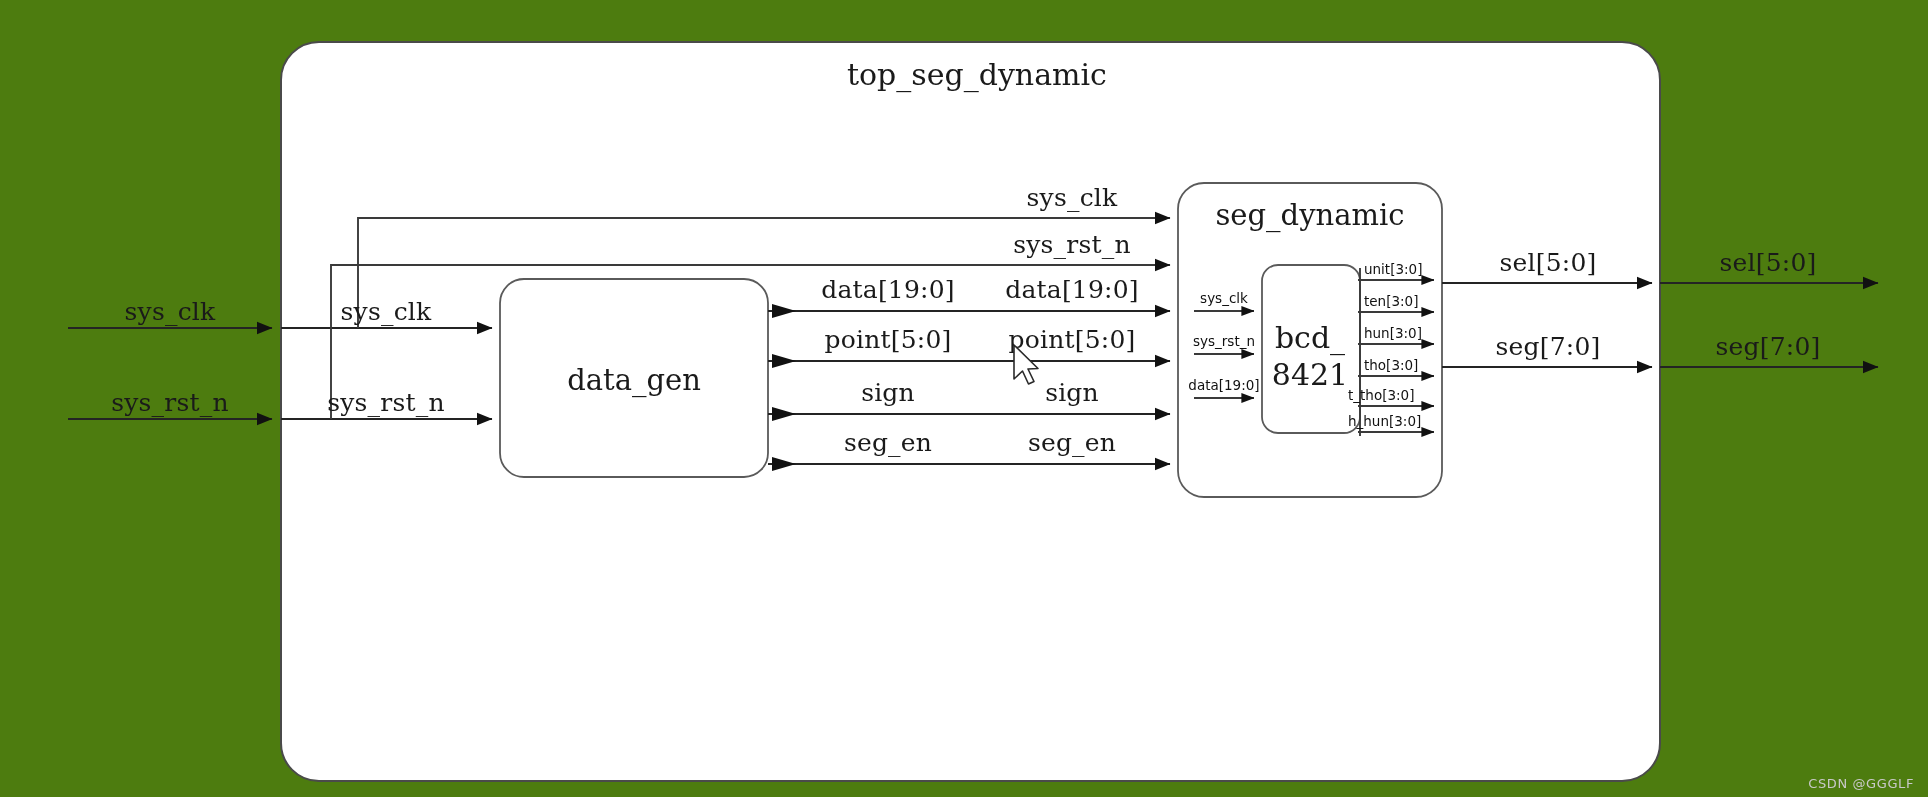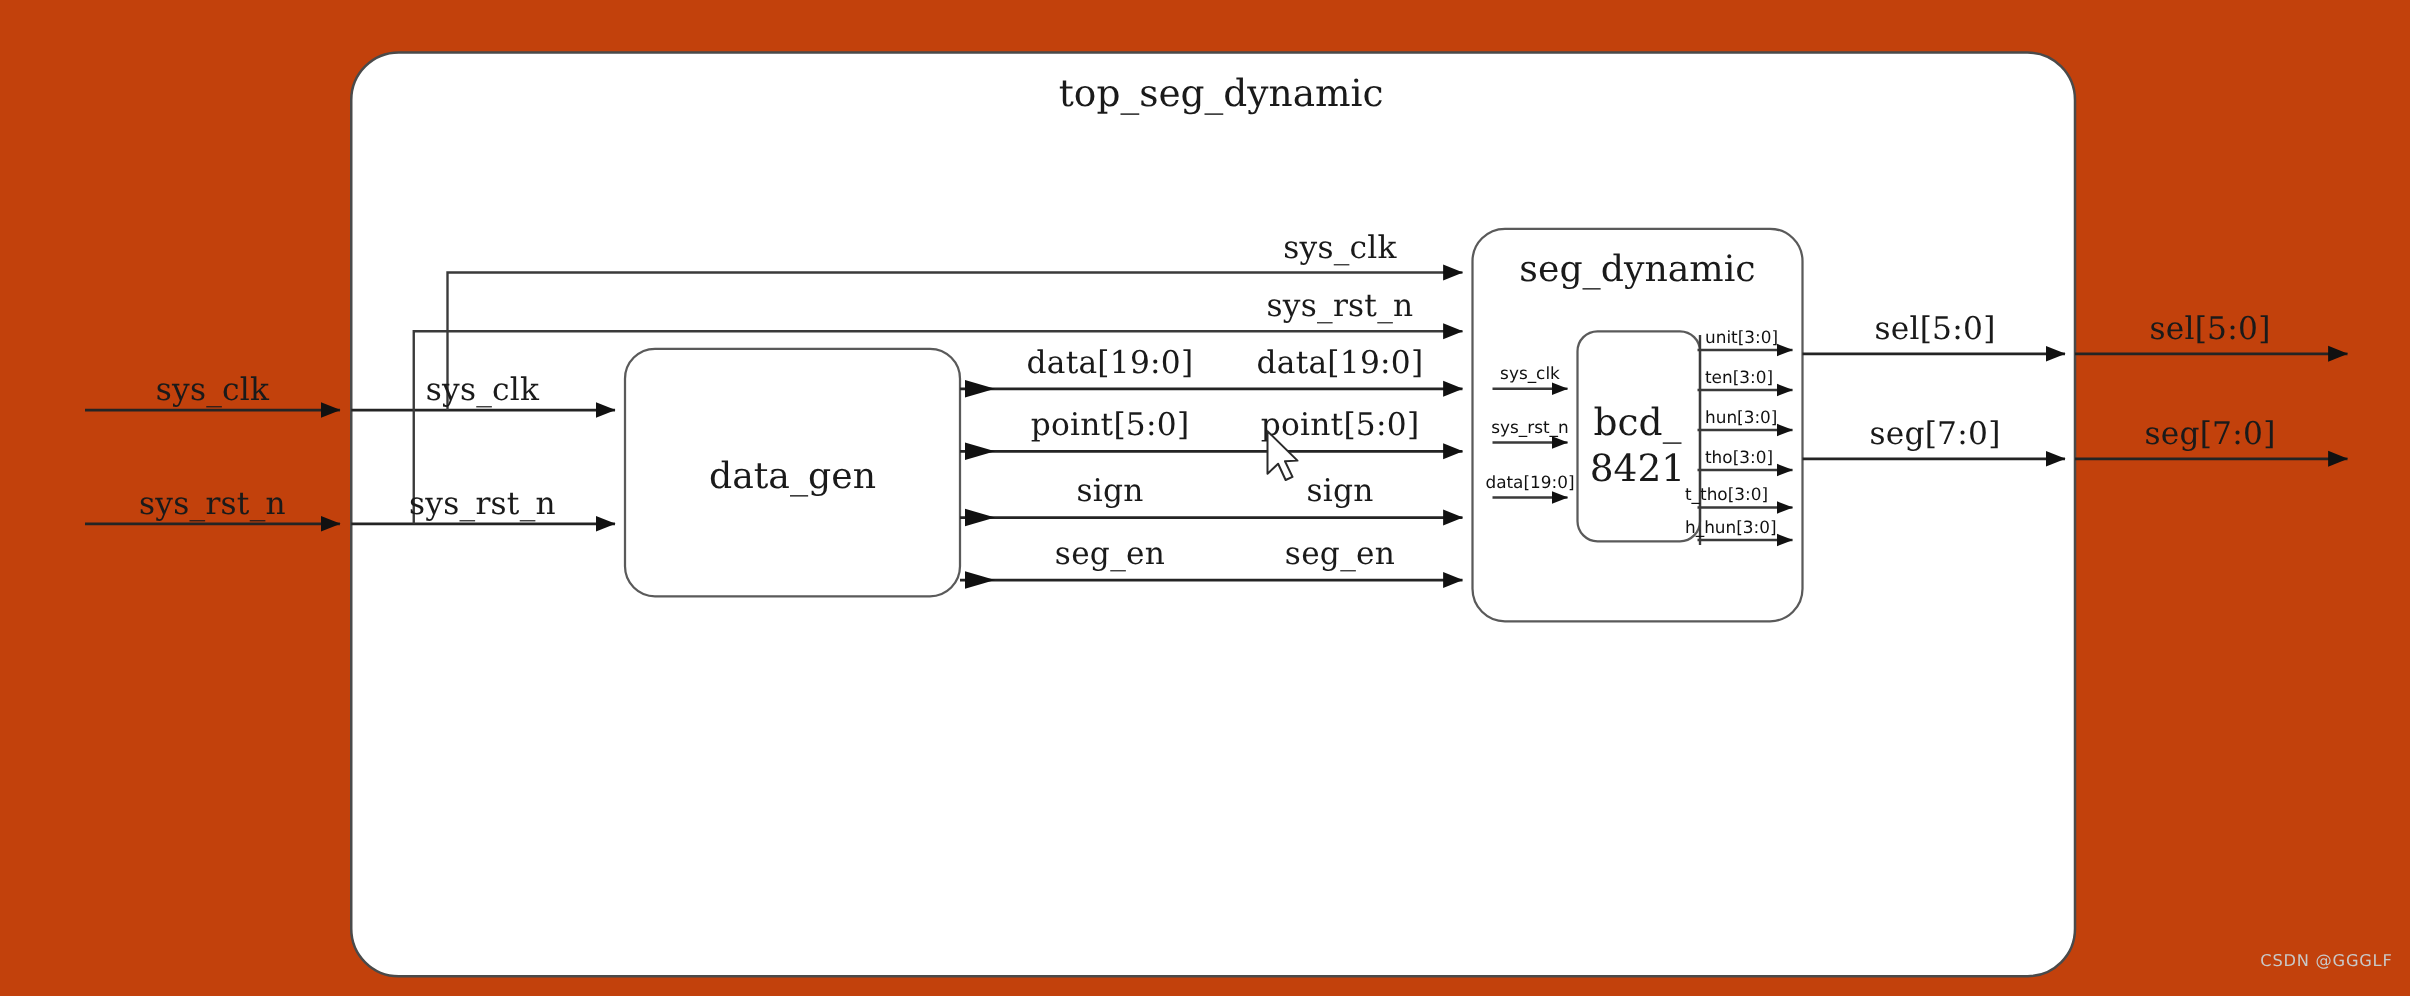--- a/index.html
+++ b/index.html
@@ -4,21 +4,21 @@
 <style>
   html, body {
     margin: 0;
     padding: 0;
     background: #ffffff;
   }
   #stage {
     position: relative;
     width: 1928px;
     height: 797px;
-    background: #c2410c;
+    background: #4d7c0f;
     font-family: "DejaVu Serif", serif;
     overflow: hidden;
   }
   svg.diagram {
     position: absolute;
     inset: 0;
     width: 1928px;
     height: 797px;
   }
   .wire {
@@ -63,21 +63,21 @@
     font-size: 13.5px;
     font-family: "DejaVu Sans", sans-serif;
     fill: #111111;
   }
   text.bcdname {
     font-size: 30px;
   }
   .watermark {
     position: absolute;
     right: 14px;
-    bottom: 20px;
+    bottom: 6px;
     font-family: "DejaVu Sans", sans-serif;
     font-size: 13px;
     color: #c9c9c9;
     letter-spacing: 0.6px;
     user-select: none;
   }
   .cursor-layer {
     position: absolute;
     left: 0; top: 0;
     width: 1928px; height: 797px;

